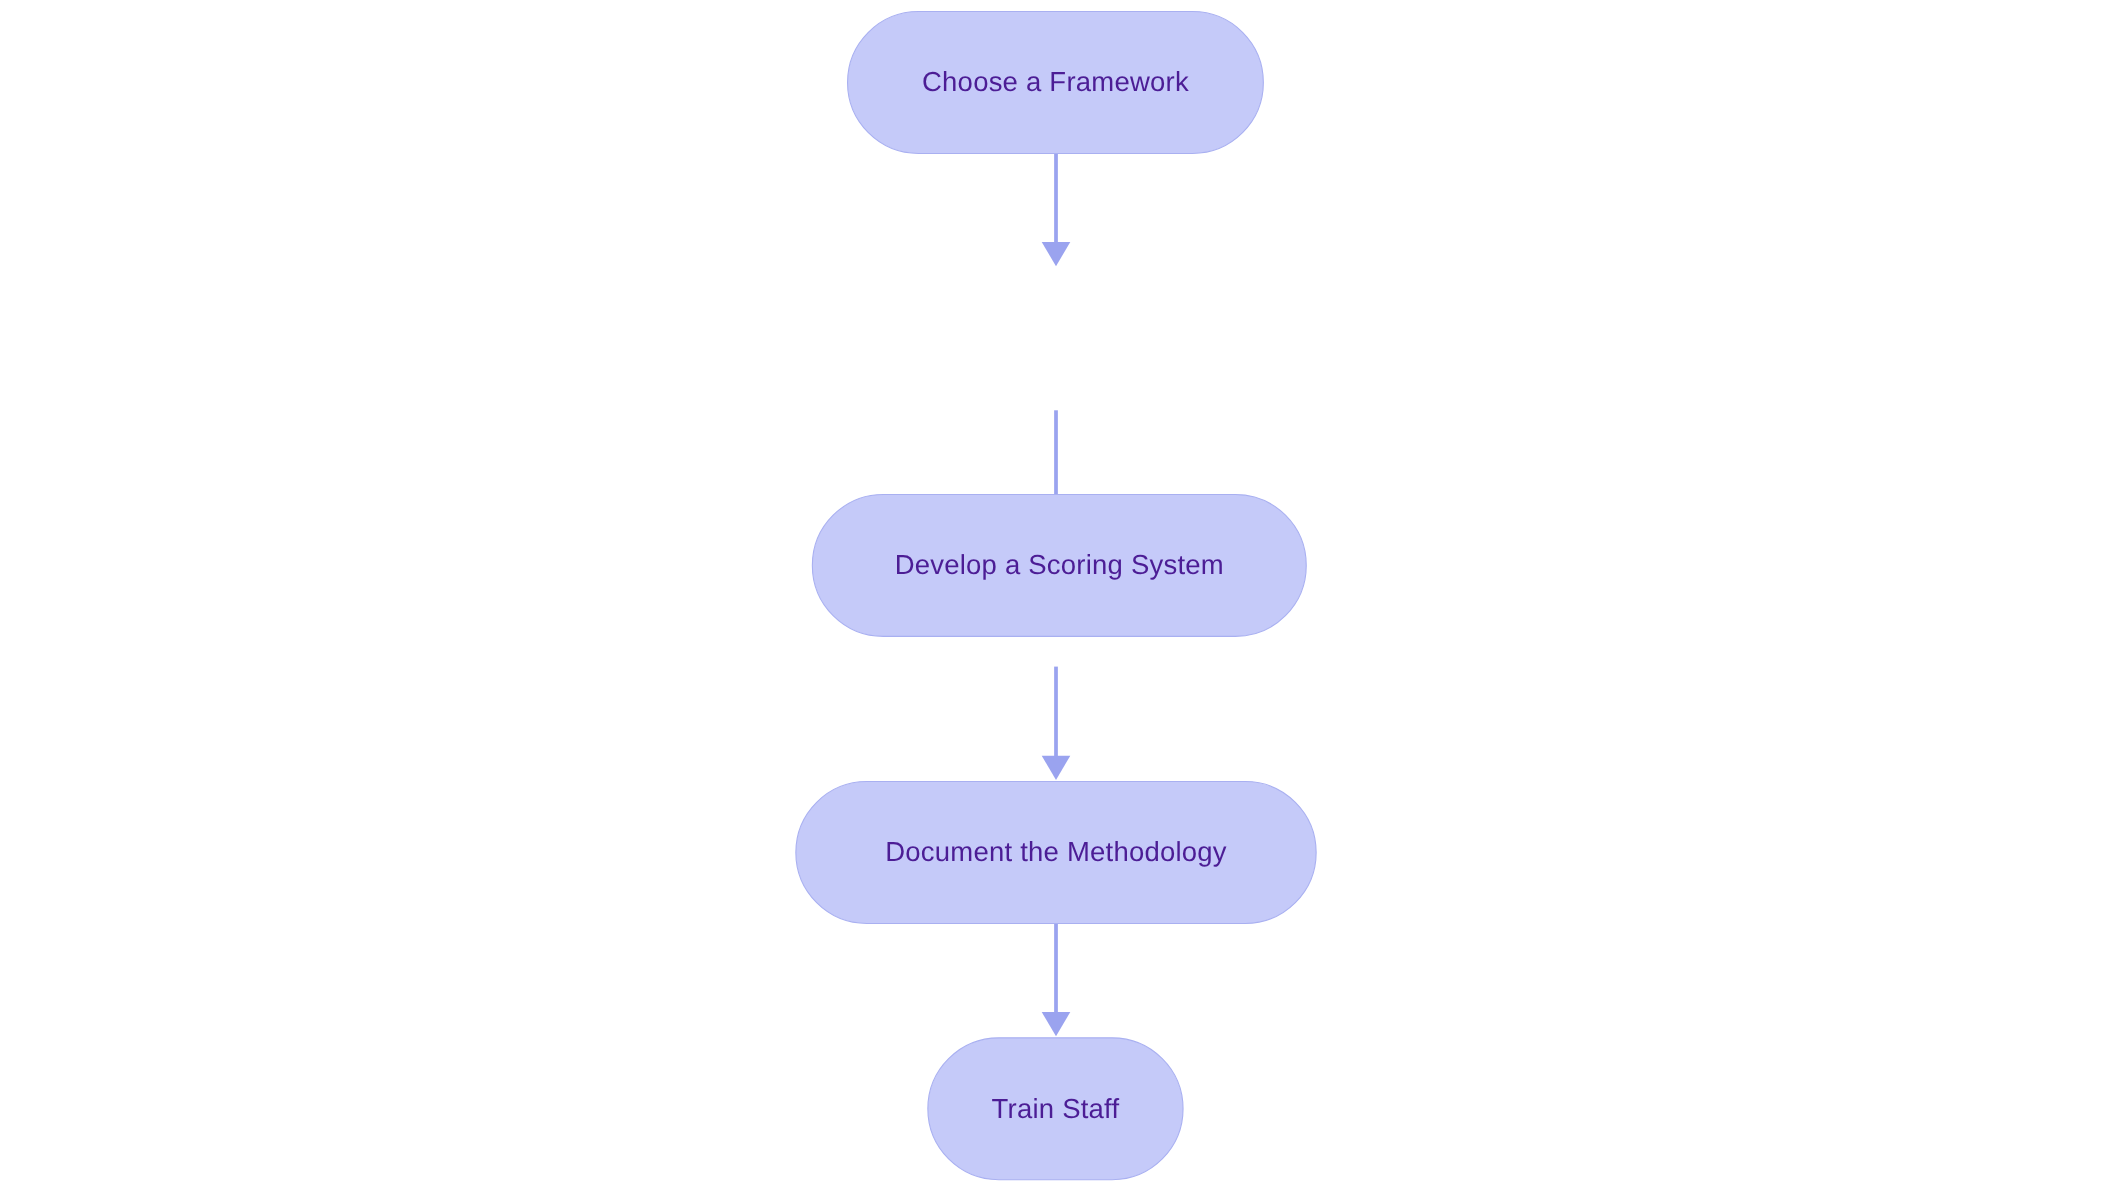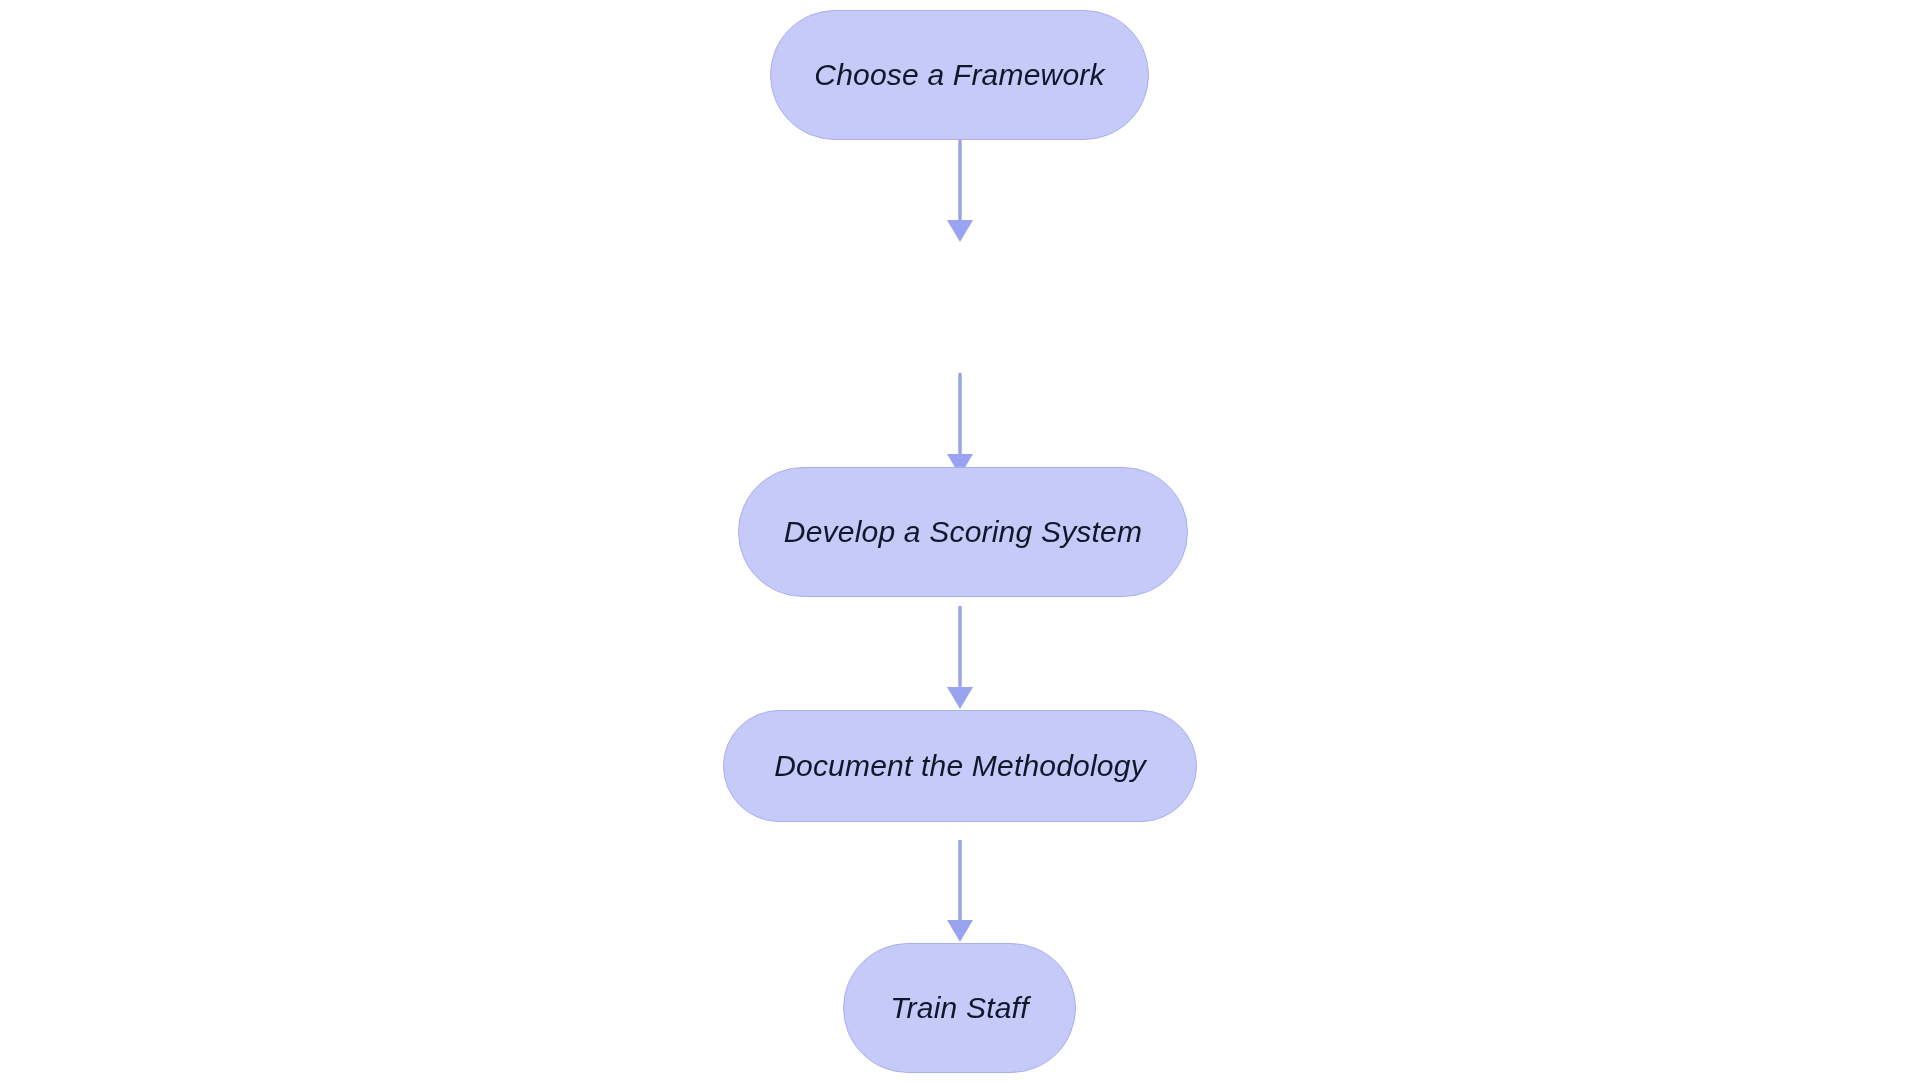--- a/index.html
+++ b/index.html
@@ -35,32 +35,31 @@
     font-size: 30px;
     font-weight: 400;
     letter-spacing: 0.2px;
     line-height: 1;
     white-space: nowrap;
     user-select: none;
   }
 
   .flow-node .node-label {
     display: block;
-    color: #0f172a;
-    font-size: 30px;
+    color: #4c1d95;
+    font-size: 25px;
     white-space: nowrap;
     pointer-events: none;
-    font-style: italic;
   }
 
   
   #node-0 { left: 770px;  top: 10px;   width: 379px; height: 130px; }
   #node-1 { left: 795px;  top: 243px;  width: 329px; height: 130px; }
-  #node-2 { left: 738px;  top: 467px;  width: 450px; height: 130px; }
-  #node-3 { left: 723px;  top: 710px;  width: 474px; height: 112px; align-items: center; }
+  #node-2 { left: 738px;  top: 449px;  width: 450px; height: 130px; }
+  #node-3 { left: 723px;  top: 710px;  width: 474px; height: 130px; align-items: center; }
   #node-4 { left: 843px;  top: 943px;  width: 233px; height: 130px; }
 
   
   .connector {
     position: absolute;
     left: 0;
     top: 0;
     width: 1920px;
     height: 1083px;
     overflow: visible;

